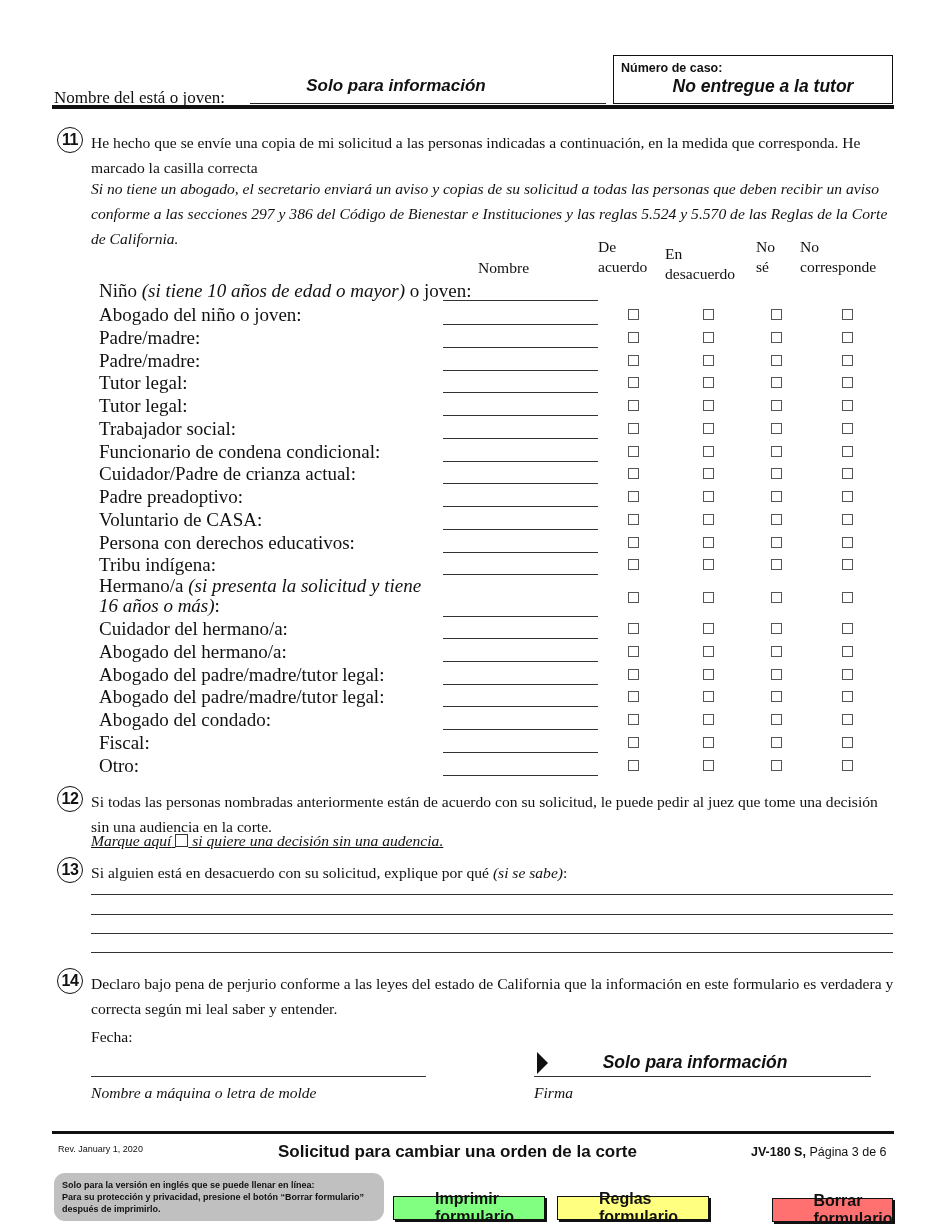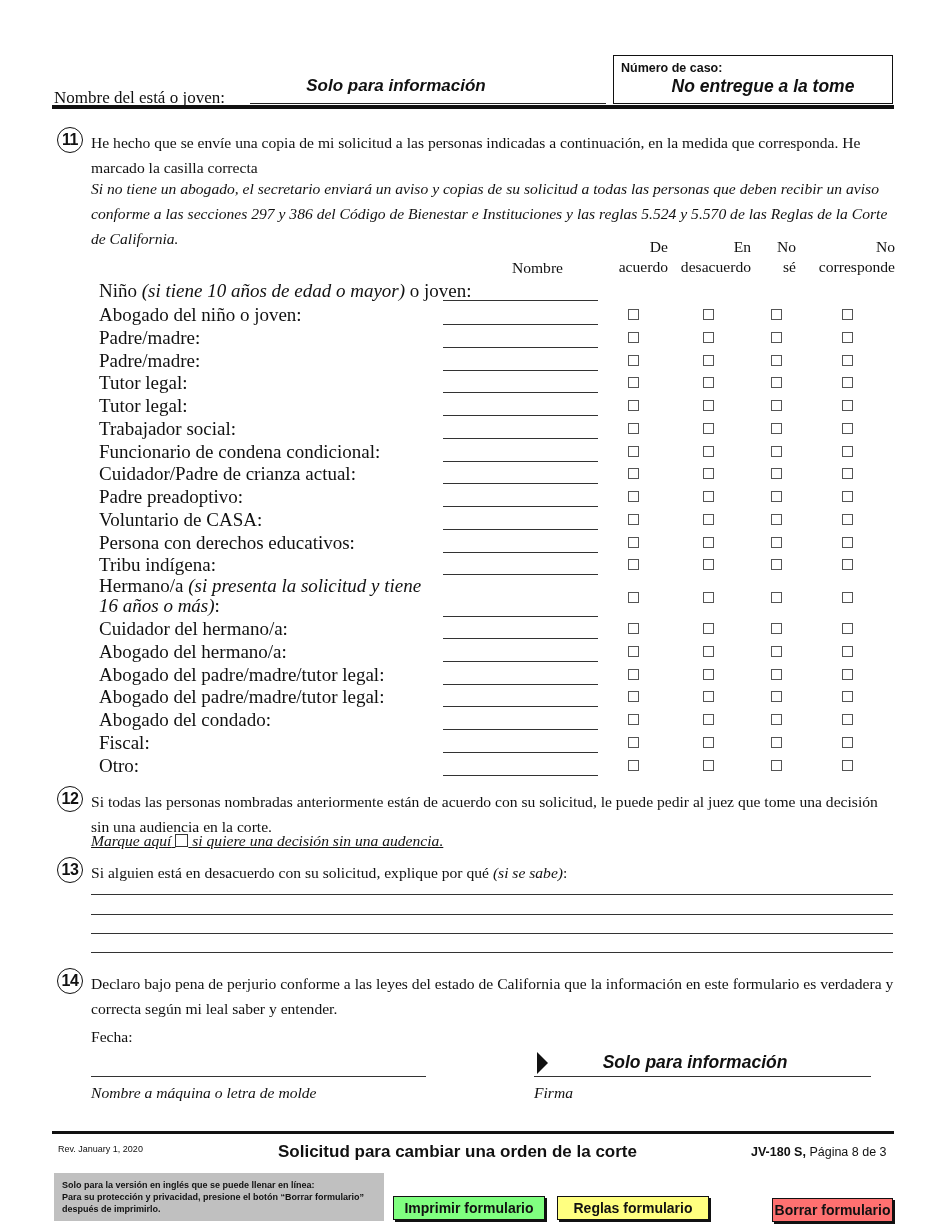--- a/index.html
+++ b/index.html
@@ -22,61 +22,61 @@
   .thick-rule { left:52px; width:842px; height:4px; background:#111; }
 
   
   .num { width:24px; height:24px; border:1.3px solid #111; border-radius:50%;
          font-family:"Liberation Sans", sans-serif; font-weight:bold; font-size:16px;
          display:flex; align-items:center; justify-content:center; letter-spacing:-0.5px; }
 
   .para { left:91px; width:805px; font-size:15.6px; line-height:25px; }
 
   
-  .col-head { font-size:15.6px; line-height:19.5px; text-align:right; }
+  .col-head { font-size:15.6px; line-height:19.5px; text-align:left; }
   .row-label { left:99px; font-size:19px; line-height:19.5px; white-space:nowrap;font-family:Liberation Serif, serif; }
   .name-line { left:443px; width:155px; height:0; border-bottom:1.2px solid #333; }
   .cb { width:11px; height:11px; border:1px solid #555; background:#fff; box-sizing:border-box; }
 
   .write-line { left:91px; width:802px; height:0; border-bottom:1.2px solid #333; }
 
   
   .foot-rev { left:58px; top:1144px; font-family:"Liberation Sans", sans-serif; font-size:9px; }
   .foot-title { left:278px; top:1142px; font-family:"Liberation Sans", sans-serif; font-weight:bold; font-size:17px; }
   .foot-page { left:751px; top:1145px; font-family:"Liberation Sans", sans-serif; font-size:12.5px; }
   .foot-page b { font-weight:bold; }
   .notice { left:54px; top:1173px; width:330px; height:48px; background:#c0c0c0; box-sizing:border-box;
-            padding:6px 8px; font-family:"Liberation Sans", sans-serif; font-weight:bold; font-size:9px; line-height:12px; color:#111; }
+            padding:6px 8px; font-family:"Liberation Sans", sans-serif; font-weight:bold; font-size:9px; line-height:12px; color:#111;border-radius:11px; }
   .btn { height:24px; box-sizing:border-box; border:1px solid #111; box-shadow: 2px 2px 0 #111;
-         font-family:"Liberation Sans", sans-serif; font-weight:bold; font-size:14px;
-         display:flex; align-items:center; justify-content:center; cursor:pointer; }
+         font-family:"Liberation Sans", sans-serif; font-weight:bold; font-size:16px;
+         display:flex; align-items:center; justify-content:center; cursor:pointer;padding-left:41px; }
   .sig-arrow { width:0; height:0; border-top:11px solid transparent; border-bottom:11px solid transparent; border-left:11px solid #111; }
 </style>
 </head>
 <body>
 
 <div class="abs child-label serif">Nombre del está o joven:</div>
 <div class="abs child-line"></div>
 <div class="abs child-value">Solo para información</div>
 <div class="abs case-box">
   <div class="case-label">Número de caso:</div>
-  <div class="case-value">No entregue a la tome</div>
+  <div class="case-value">No entregue a la tutor</div>
 </div>
 <div class="abs thick-rule" style="top:105px;"></div>
 
 <div class="abs num" style="left:57px; top:127px;">11</div>
 <div class="abs para" style="top:130px;">He hecho que se envíe una copia de mi solicitud a las personas indicadas a continuación, en la medida que corresponda. He marcado la casilla correcta</div>
 <div class="abs para ital" style="top:176px;">Si no tiene un abogado, el secretario enviará un aviso y copias de su solicitud a todas las personas que deben recibir un aviso conforme a las secciones 297 y 386 del Código de Bienestar e Instituciones y las reglas 5.524 y 5.570 de las Reglas de la Corte de California.</div>
 
 <div class="abs col-head" style="left:478px; top:258px; width:85px;">Nombre</div>
 <div class="abs col-head" style="left:598px; top:237px; width:70px;">
   <div>De</div>
   <div>acuerdo</div>
 </div>
-<div class="abs col-head" style="left:665px; top:237px; width:86px;font-family:Liberation Serif, serif;">
+<div class="abs col-head" style="left:665px; top:244px; width:86px;font-family:Liberation Serif, serif;">
   <div>En</div>
   <div>desacuerdo</div>
 </div>
 <div class="abs col-head" style="left:756px; top:237px; width:40px;">
   <div>No</div>
   <div>sé</div>
 </div>
 <div class="abs col-head" style="left:800px; top:237px; width:95px;">
   <div>No</div>
   <div>corresponde</div>
@@ -248,21 +248,21 @@
 <div class="abs sig-arrow" style="left:537px; top:1052px;"></div>
 <div class="abs" style="left:534px; top:1076px; width:337px; height:0; border-bottom:1.2px solid #333;"></div>
 <div class="abs sans" style="left:560px; top:1052px; width:270px; text-align:center; font-weight:bold; font-style:italic; font-size:17.5px;">Solo para información</div>
 <div class="abs para ital" style="left:534px; top:1080px; width:100px;">Firma</div>
 
 <div class="abs thick-rule" style="top:1131px; height:3px;"></div>
 <div class="abs foot-rev">Rev. January 1, 2020</div>
 <div class="abs foot-title">Solicitud para cambiar una orden de la corte</div>
 <div class="abs foot-page">
   <b>JV-180 S,</b>
-  <span>Página 8 de 3</span>
+  <span>Página 3 de 6</span>
 </div>
 <div class="abs notice">
   <div>Solo para la versión en inglés que se puede llenar en línea:</div>
   <div>Para su protección y privacidad, presione el botón “Borrar formulario”</div>
   <div>después de imprimirlo.</div>
 </div>
 <div class="abs btn" id="btn-print" style="left: 393px; top: 1196px; width: 152px; background: rgb(128, 255, 128);">Imprimir formulario</div>
 <div class="abs btn" id="btn-save" style="left: 557px; top: 1196px; width: 152px; background: rgb(255, 255, 128);">Reglas formulario</div>
 <div class="abs btn" id="btn-clear" style="left: 772px; top: 1198px; width: 121px; background: rgb(255, 112, 112);">Borrar formulario</div>
 

